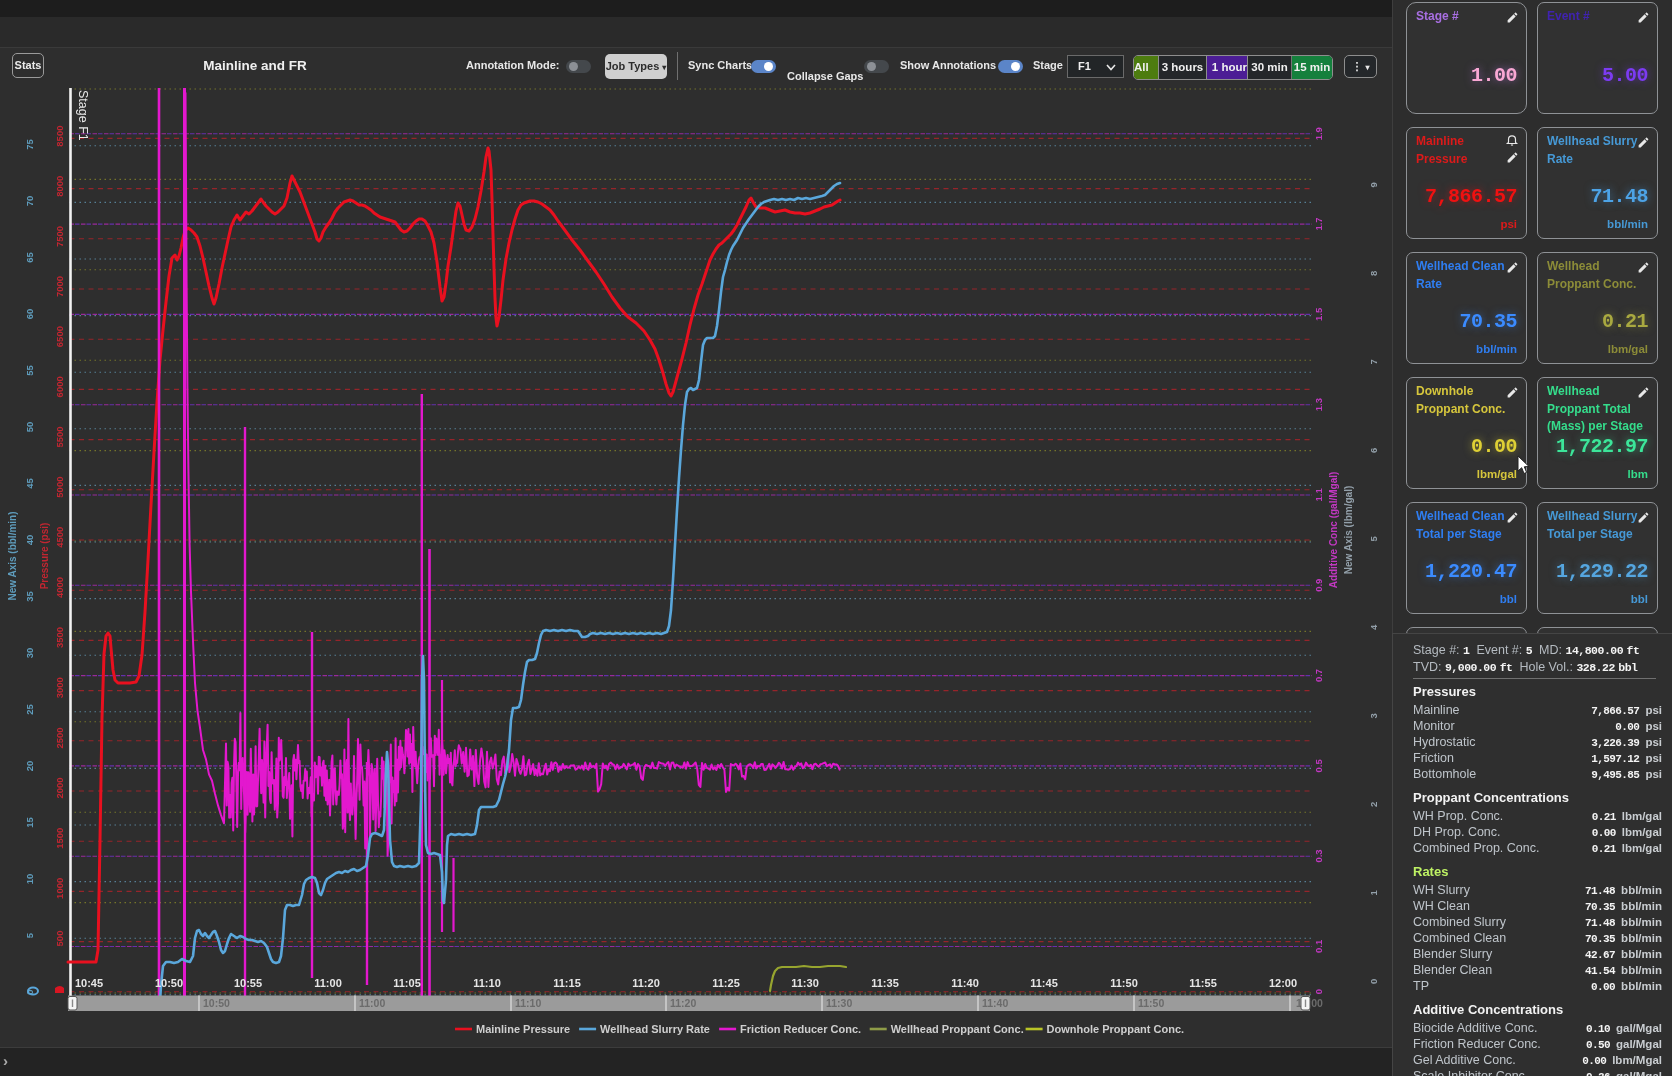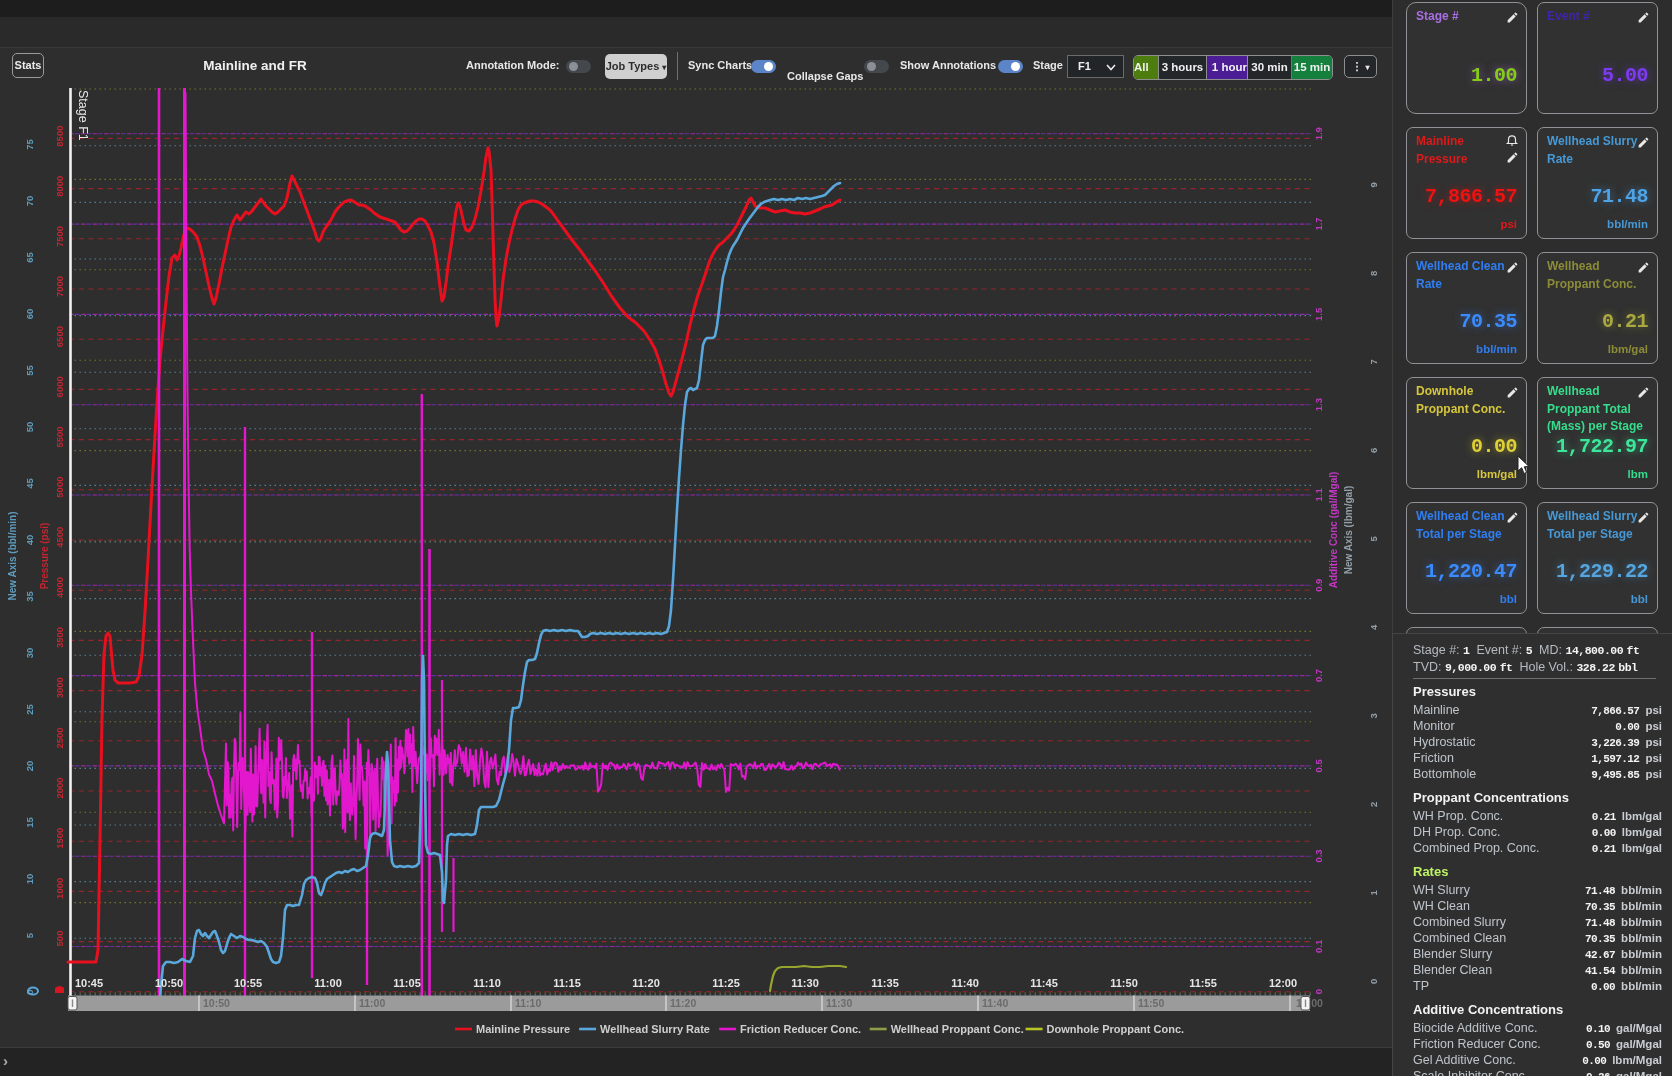--- a/index.html
+++ b/index.html
@@ -234,21 +234,21 @@
 <div style="position:absolute;left:3px;top:4px;color:#aaa;font:bold 15px 'Liberation Sans',sans-serif">›</div>
 </div>
 <div style="position:absolute;left:1392px;top:0;width:280px;height:1076px;background:#2d2d2d;border-left:1px solid #3e3e3e"></div>
 <div style="position:absolute;left:1406px;top:2px;width:121px;height:112px;background:#313131;border:1px solid #8f9296;border-radius:10px;box-sizing:border-box">
     <div style="position:absolute;left:9px;top:5px;white-space:nowrap;color:#a86fe2;font:bold 12px 'Liberation Sans',sans-serif;line-height:17.5px">
       <div>Stage #</div>
     </div>
     <div style="position:absolute;top:7px;right:7px"><svg width="13" height="13" viewBox="0 0 24 24">
         <path fill="#e8e8e8" d="M3 17.25V21h3.75L17.8 9.94l-3.75-3.75L3 17.25zM20.7 7.04c.39-.39.39-1.02 0-1.41l-2.34-2.34c-.39-.39-1.02-.39-1.41 0l-1.83 1.83 3.75 3.75 1.83-1.83z"></path>
       </svg></div>
-    <div style="position:absolute;right:9px;bottom:26px;color:#84cc16;font:bold 20px 'Liberation Mono',monospace;letter-spacing:-0.5px;text-shadow:0 0 8px #c77df288">1.00</div>
+    <div style="position:absolute;right:9px;bottom:26px;color:#f9a8d4;font:bold 20px 'Liberation Mono',monospace;letter-spacing:-0.5px;text-shadow:0 0 8px #c77df288">1.00</div>
   </div>
 <div style="position:absolute;left:1537px;top:2px;width:121px;height:112px;background:#313131;border:1px solid #8f9296;border-radius:7px;box-sizing:border-box">
     <div style="position:absolute;left:9px;top:5px;white-space:nowrap;color:#4023b0;font:bold 12px 'Liberation Sans',sans-serif;line-height:17.5px">
       <div>Event #</div>
     </div>
     <div style="position:absolute;top:7px;right:7px"><svg width="13" height="13" viewBox="0 0 24 24">
         <path fill="#e8e8e8" d="M3 17.25V21h3.75L17.8 9.94l-3.75-3.75L3 17.25zM20.7 7.04c.39-.39.39-1.02 0-1.41l-2.34-2.34c-.39-.39-1.02-.39-1.41 0l-1.83 1.83 3.75 3.75 1.83-1.83z"></path>
       </svg></div>
     <div style="position:absolute;right:9px;bottom:26px;color:#7c3bf2;font:bold 20px 'Liberation Mono',monospace;letter-spacing:-0.5px;text-shadow:0 0 8px #7c3bf288">5.00</div>
   </div>

